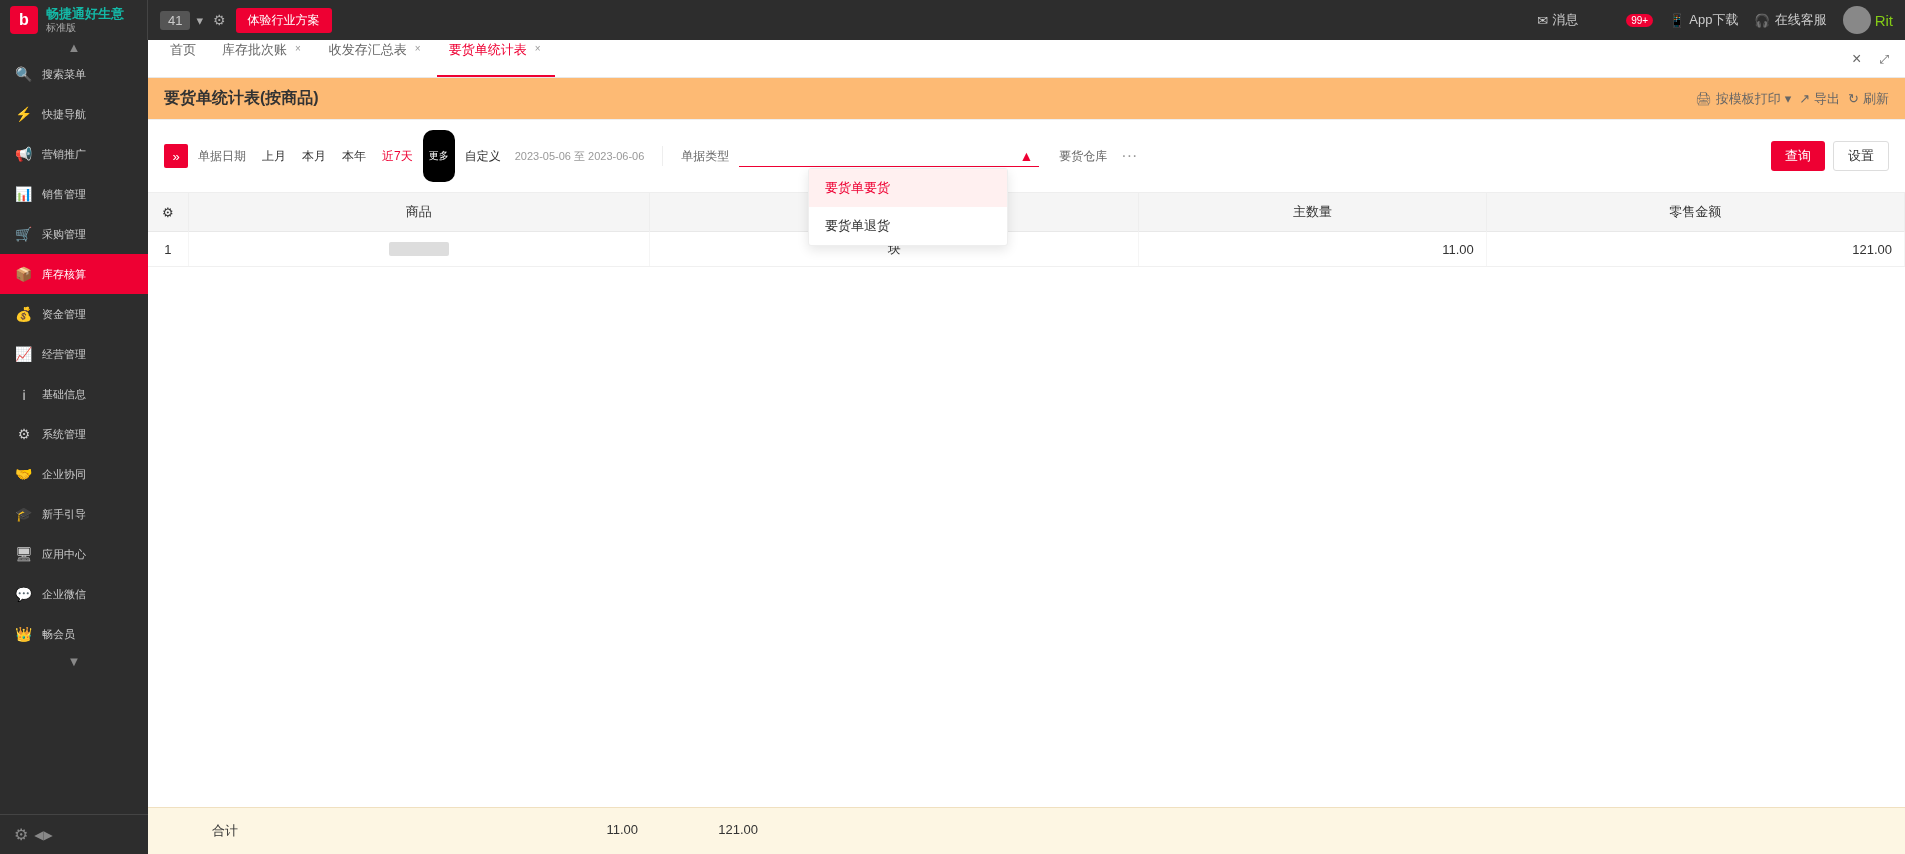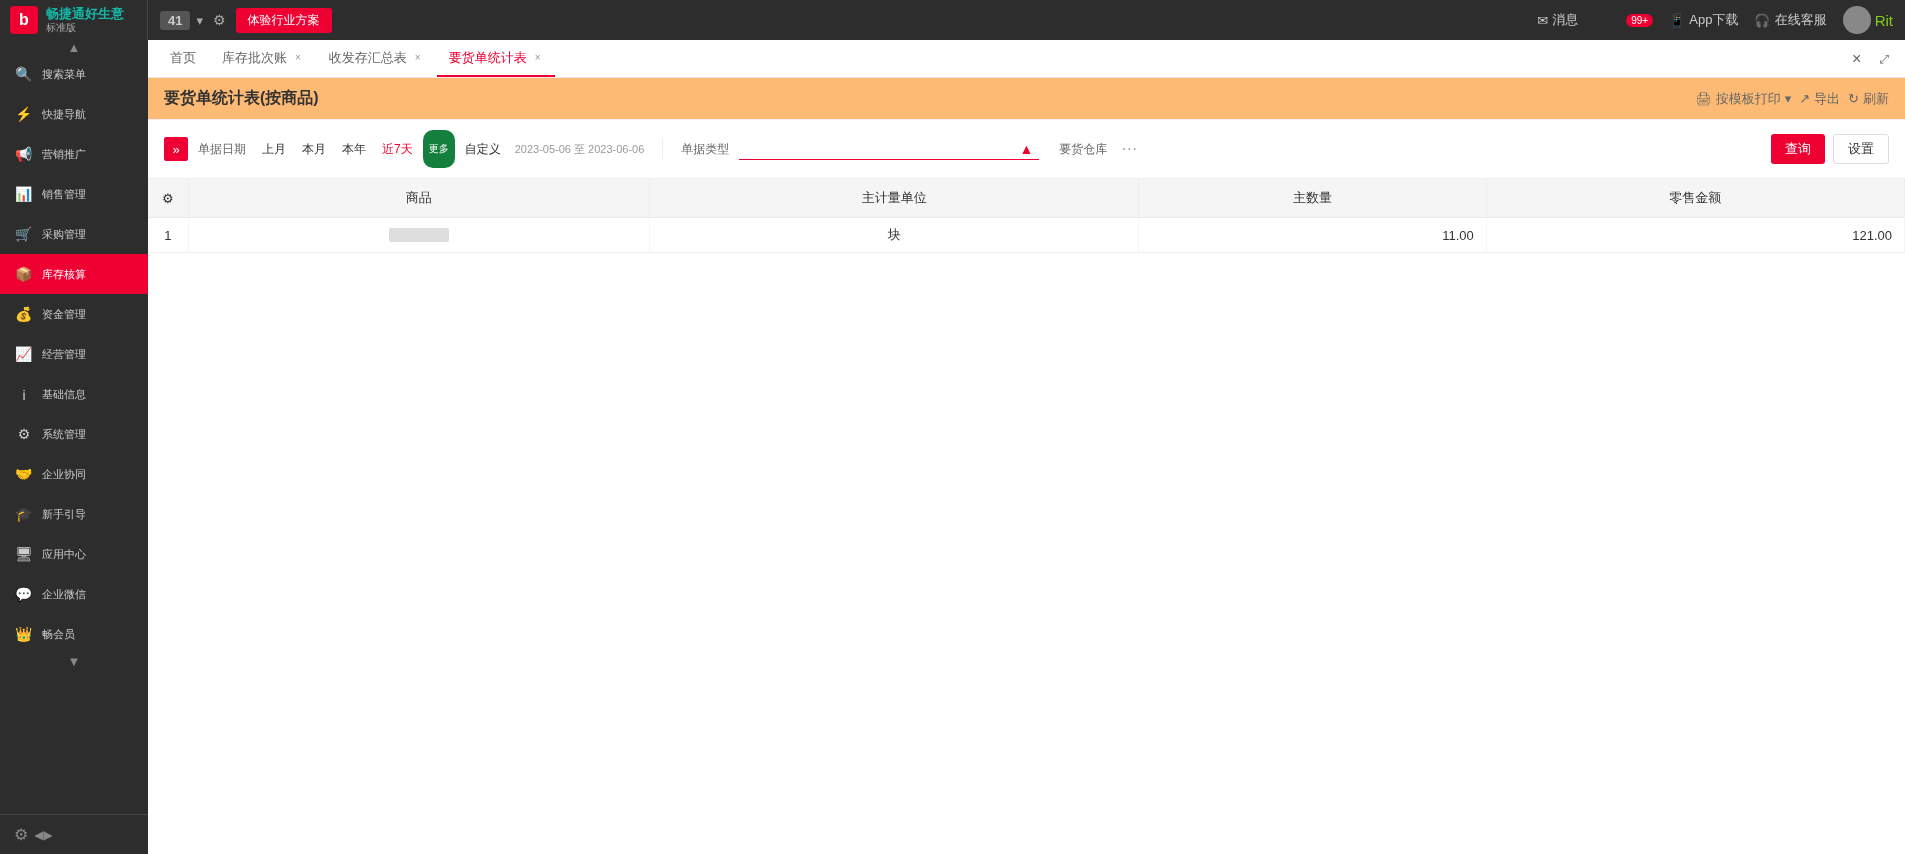--- a/index.html
+++ b/index.html
@@ -19,21 +19,21 @@
     .sidebar-scroll-up, .sidebar-scroll-down { height: 14px; display: flex; align-items: center; justify-content: center; color: #888; cursor: pointer; flex-shrink: 0; }
     .sidebar-item { display: flex; align-items: center; gap: 8px; padding: 10px 14px; color: #ccc; cursor: pointer; font-size: 13px; }
     .sidebar-item.active { background: #e03; color: #fff; }
     .sidebar-item-icon { width: 20px; height: 20px; display: flex; align-items: center; justify-content: center; font-size: 14px; flex-shrink: 0; }
     .sidebar-item-label { font-size: 11px; }
     .sidebar-bottom { margin-top: auto; display: flex; align-items: center; gap: 6px; padding: 10px 14px; border-top: 1px solid #444; }
     .sidebar-bottom-icon { color: #888; cursor: pointer; font-size: 16px; }
 
     
     .tab-container { background: #fff; border-bottom: 1px solid #e8e8e8; display: flex; align-items: center; height: 38px; padding: 0 10px; flex-shrink: 0; gap: 2px; }
-    .tab { display: flex; align-items: center; height: 36px; padding: 0 12px; cursor: pointer; font-size: 13px; color: #666; border-bottom: 2px solid transparent; gap: 6px; }
+    .tab { display: flex; align-items: flex-start; height: 36px; padding: 0 12px; cursor: pointer; font-size: 13px; color: #666; border-bottom: 2px solid transparent; gap: 6px; }
     .tab.active { color: #e03; border-bottom: 2px solid #e03; }
     .tab-close { color: #999; font-size: 10px; cursor: pointer; padding: 2px; }
     .tab-actions { margin-left: auto; display: flex; align-items: center; gap: 6px; }
     .tab-action-btn { border: none; background: none; cursor: pointer; color: #666; font-size: 16px; padding: 2px 6px; }
 
     
     .content-area { flex: 1; display: flex; flex-direction: column; overflow: hidden; background: #f0f0f0; }
 
     
     .page-header { background: #fdba74; padding: 10px 16px; display: flex; align-items: center; justify-content: space-between; border-bottom: 1px solid #eee; flex-shrink: 0; }
@@ -41,21 +41,21 @@
     .page-actions { display: flex; align-items: center; gap: 8px; }
     .page-action-btn { display: flex; align-items: center; gap: 4px; font-size: 12px; color: #666; cursor: pointer; }
 
     
     .filter-bar { background: #fff; padding: 10px 16px; border-bottom: 1px solid #eee; display: flex; align-items: center; gap: 10px; flex-shrink: 0; position: relative; }
     .filter-expand-btn { width: 24px; height: 24px; background: #e03; display: flex; align-items: center; justify-content: center; color: #fff; cursor: pointer; border-radius: 2px; flex-shrink: 0; }
     .filter-label { font-size: 12px; color: #666; flex-shrink: 0; }
     .filter-date-btns { display: flex; gap: 4px; align-items: center; }
     .filter-date-btn { font-size: 12px; color: #333; cursor: pointer; padding: 2px 6px; }
     .filter-date-btn.active { color: #e03; }
-    .filter-date-badge { background: #15803d; color: #fff; border-radius: 10px; padding: 12px 6px; font-size: 10px; cursor: pointer; }
+    .filter-date-badge { background: #000000; color: #fff; border-radius: 10px; padding: 19px 6px; font-size: 10px; cursor: pointer; }
     .filter-custom-btn { font-size: 12px; color: #333; cursor: pointer; }
     .filter-date-range { font-size: 11px; color: #999; margin-left: 4px; }
     .filter-divider { width: 1px; height: 20px; background: #eee; margin: 0 8px; }
     .filter-type-label { font-size: 12px; color: #666; flex-shrink: 0; }
     .filter-type-input { flex: 0 0 300px; display: flex; align-items: center; border-bottom: 1px solid #e03; padding: 2px 6px; background: transparent; position: relative; }
     .filter-type-input input { border: none; outline: none; font-size: 12px; color: #333; flex: 1; background: transparent; }
     .filter-type-chevron { color: #e03; cursor: pointer; font-size: 14px; }
     .filter-warehouse-label { font-size: 12px; color: #666; margin-left: 10px; flex-shrink: 0; }
     .filter-warehouse-ellipsis { color: #999; cursor: pointer; font-size: 16px; margin-left: 4px; }
     .filter-actions { margin-left: auto; display: flex; gap: 8px; }
@@ -77,21 +77,21 @@
     .data-table td.number { text-align: right; }
     .text-blurred { background: #ddd; border-radius: 2px; color: transparent; display: inline-block; min-width: 60px; height: 14px; }
 
     
     .table-footer { background: #fdf6e3; border-top: 1px solid #f0e0c0; padding: 10px 12px; display: flex; align-items: center; flex-shrink: 0; }
     .footer-cells { display: flex; width: 100%; }
     .footer-cell { padding: 4px 12px; font-size: 13px; color: #333; text-align: center; }
 
     
     .topbar-tab-number { display: flex; align-items: center; gap: 6px; color: #ccc; font-size: 12px; cursor: pointer; }
-    .topbar-tab-number .num { background: #555; padding: 2px 8px; border-radius: 3px; font-weight: bold; }
+    .topbar-tab-number .num { background: #555; padding: 2px 8px; border-radius: 3px; }
     .topbar-settings-icon { color: #aaa; cursor: pointer; font-size: 14px; }
     .topbar-industry-btn { background: #e03; color: #fff; border: none; padding: 4px 12px; border-radius: 3px; cursor: pointer; font-size: 12px; }
 
     .app-container { display: flex; flex-direction: column; height: 854px; width: 1905px; }
     .header-row { display: flex; align-items: center; background: #2d2d2d; height: 40px; padding: 0; flex-shrink: 0; }
     .logo-area { width: 148px; display: flex; align-items: center; padding: 0 10px; gap: 8px; flex-shrink: 0; border-right: 1px solid #444; height: 100%; }
     .header-main { flex: 1; display: flex; align-items: center; gap: 10px; padding: 0 12px; height: 100%; }
   </style>
 </head>
 <body>
@@ -276,20 +276,24 @@
         </div>
 
         <span class="filter-warehouse-label">要货仓库</span>
         <span class="filter-warehouse-ellipsis">···</span>
 
         <div class="filter-actions">
           <button class="btn-query">查询</button>
           <button class="btn-settings">设置</button>
         </div>
 
+        <div class="dropdown-menu">
+          <div class="dropdown-item selected">要货单要货</div>
+          <div class="dropdown-item">要货单退货</div>
+        </div>
       </div>
 
       <div class="table-area">
         <table class="data-table">
           <thead>
             <tr>
               <th>
                 <span>⚙</span>
               </th>
               <th>商品</th>
@@ -305,16 +309,27 @@
                 <span class="text-blurred">&nbsp;&nbsp;&nbsp;&nbsp;&nbsp;&nbsp;&nbsp;&nbsp;&nbsp;&nbsp;</span>
               </td>
               <td>块</td>
               <td class="number">11.00</td>
               <td class="number">121.00</td>
             </tr>
           </tbody>
         </table>
       </div>
 
+      <div class="table-footer">
+        <div class="footer-cells">
+          <div class="footer-cell" style="width:40px;"></div>
+          <div class="footer-cell" style="width:200px; text-align:left;">
+            <span>合计</span>
+          </div>
+          <div class="footer-cell" style="width:130px;"></div>
+          <div class="footer-cell number" style="width:120px;text-align:right;">11.00</div>
+          <div class="footer-cell number" style="width:120px;text-align:right;">121.00</div>
+        </div>
+      </div>
 
     </div>
   </div>
 </div>
 
 </body></html>

